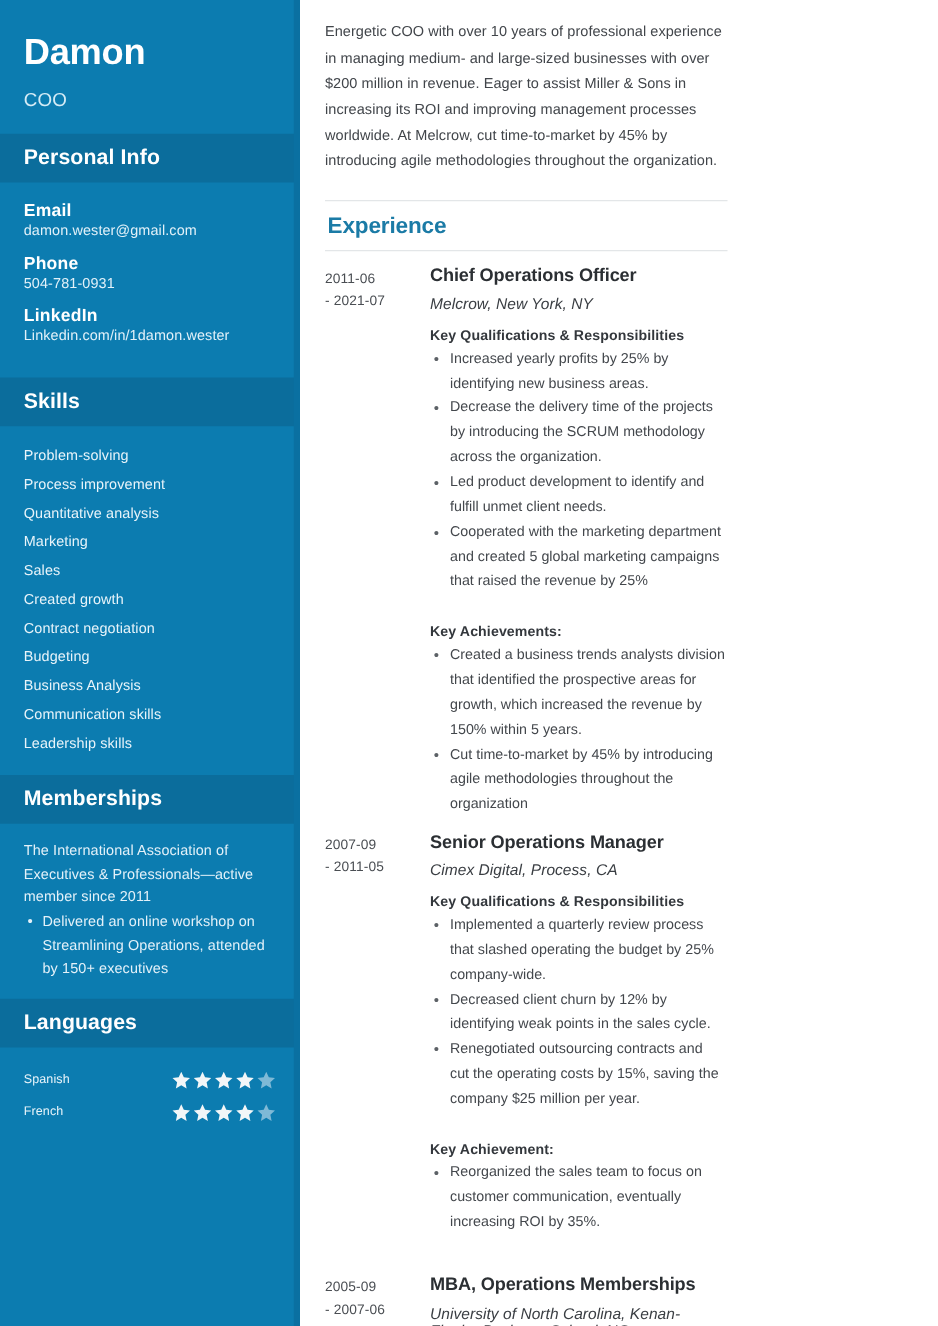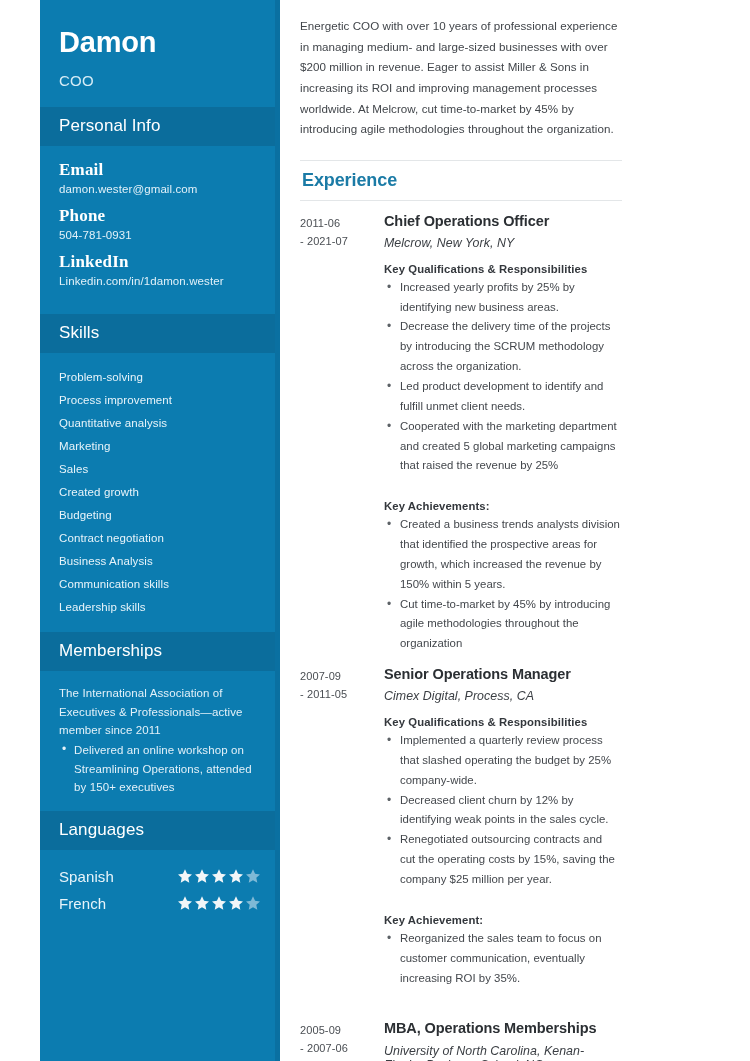--- a/index.html
+++ b/index.html
@@ -2,21 +2,21 @@
 <html><head>
 <meta charset="utf-8">
 <style>
   * { box-sizing: border-box; margin: 0; padding: 0; }
   html, body {
     width: 750px; height: 1061px;
     background: #ffffff;
     font-family: "Liberation Sans", sans-serif;
     -webkit-font-smoothing: antialiased;
   }
-  .page { position: relative; width: 600px; height: 1061px; display: flex; background:#fff; overflow: hidden; margin-left: 40px; }
+  .page { position: relative; width: 600px; height: 1061px; display: flex; background:#fff; overflow: hidden; }
 
   
   .sidebar {
     width: 240px; flex: 0 0 240px;
     background: #0c7cb0;
     color: #ffffff;
     position: relative;
   }
   .sidebar::after{
     content:""; position:absolute; top:0; right:0; width:5px; height:100%;
@@ -26,47 +26,47 @@
   .name-line {
     font-size: 29px; font-weight: bold; line-height: 1.42;
     letter-spacing: -0.2px; color: #ffffff;
   }
   .job-title {
     font-size: 15px; font-weight: normal; color: #d6ecf6;
     margin-top: 9px; margin-bottom: 12px; letter-spacing: .2px;
   }
   .side-head {
     background: #0b6d9c;
-    font-size: 17px; font-weight: normal; color: #ffffff;
+    font-size: 17px; font-weight: bold; color: #ffffff;
     padding: 9px 19px 10px 19px;
     letter-spacing: .1px;
   }
   .side-body { padding: 14px 19px 16px 19px; }
   .contact-item { margin-bottom: 11px; }
-  .contact-label { font-size: 17px; font-weight: bold; color: #ffffff; letter-spacing:.2px;font-family:Liberation Serif, serif; }
+  .contact-label { font-size: 14px; font-weight: bold; color: #ffffff; letter-spacing:.2px; }
   .contact-value { font-size: 11.5px; color: #e2f1f9; margin-top: 3px; letter-spacing:.1px; }
 
   .skills-body { padding: 12px 19px 14px 19px; }
   .skill { font-size: 11.5px; color: #e8f4fa; padding: 5.5px 0; letter-spacing:.1px; }
 
   .memb-body { padding: 13px 19px 14px 19px; }
   .memb-text { font-size: 11.5px; color: #e3f1f9; line-height: 1.62; letter-spacing:.1px; }
   .memb-list { list-style: none; margin-top: 1px; }
   .memb-list li {
     font-size: 11.5px; color: #e3f1f9; line-height: 1.62;
     position: relative; padding-left: 15px; letter-spacing:.1px;
   }
   .memb-list li::before {
     content: "•"; position: absolute; left: 3px; top: -1px;
     color: #e3f1f9; font-size: 12px;
   }
 
   .lang-body { padding: 13px 19px 16px 19px; }
   .lang-row { display: flex; align-items: center; justify-content: space-between; padding: 5px 0; }
-  .lang-name { font-size: 15px; color: #e8f4fa; letter-spacing:.1px; }
+  .lang-name { font-size: 10px; color: #e8f4fa; letter-spacing:.1px; }
   .stars { display: flex; gap: 1px; }
   .star { width: 16px; height: 16px; display: block; }
   .star svg { display: block; }
 
   
   .main { flex: 1 1 auto; padding: 16px 18px 0 20px; min-width: 0; }
   .summary {
     font-size: 11.6px; color: #41454a; line-height: 1.78;
     letter-spacing: .05px; margin-bottom: 20px; padding-right: 4px;
   }
@@ -135,22 +135,22 @@
     </div>
 
     <div class="side-head">Skills</div>
     <div class="skills-body">
       <div class="skill">Problem-solving</div>
       <div class="skill">Process improvement</div>
       <div class="skill">Quantitative analysis</div>
       <div class="skill">Marketing</div>
       <div class="skill">Sales</div>
       <div class="skill">Created growth</div>
+      <div class="skill">Contract negotiation</div>
       <div class="skill">Budgeting</div>
-      <div class="skill">Contract negotiation</div>
       <div class="skill">Business Analysis</div>
       <div class="skill">Communication skills</div>
       <div class="skill">Leadership skills</div>
     </div>
 
     <div class="side-head">Memberships</div>
     <div class="memb-body">
       <div class="memb-text">The International Association of Executives &amp; Professionals—active member since 2011</div>
       <ul class="memb-list">
         <li>Delivered an online workshop on Streamlining Operations, attended by 150+ executives</li>

